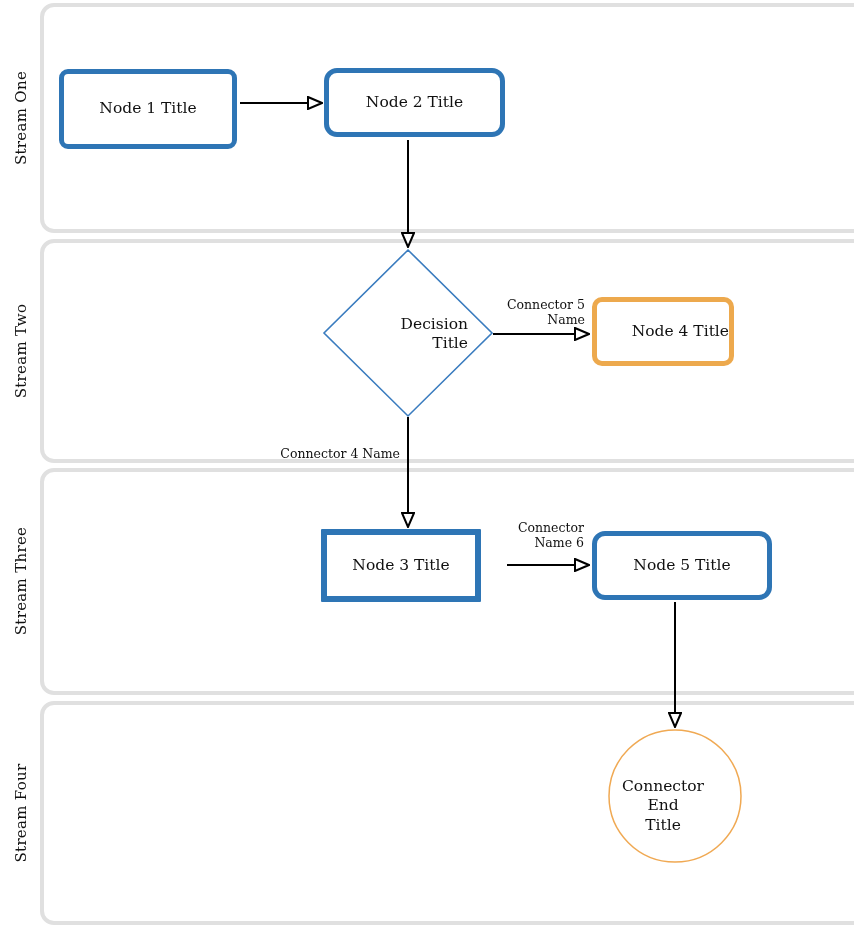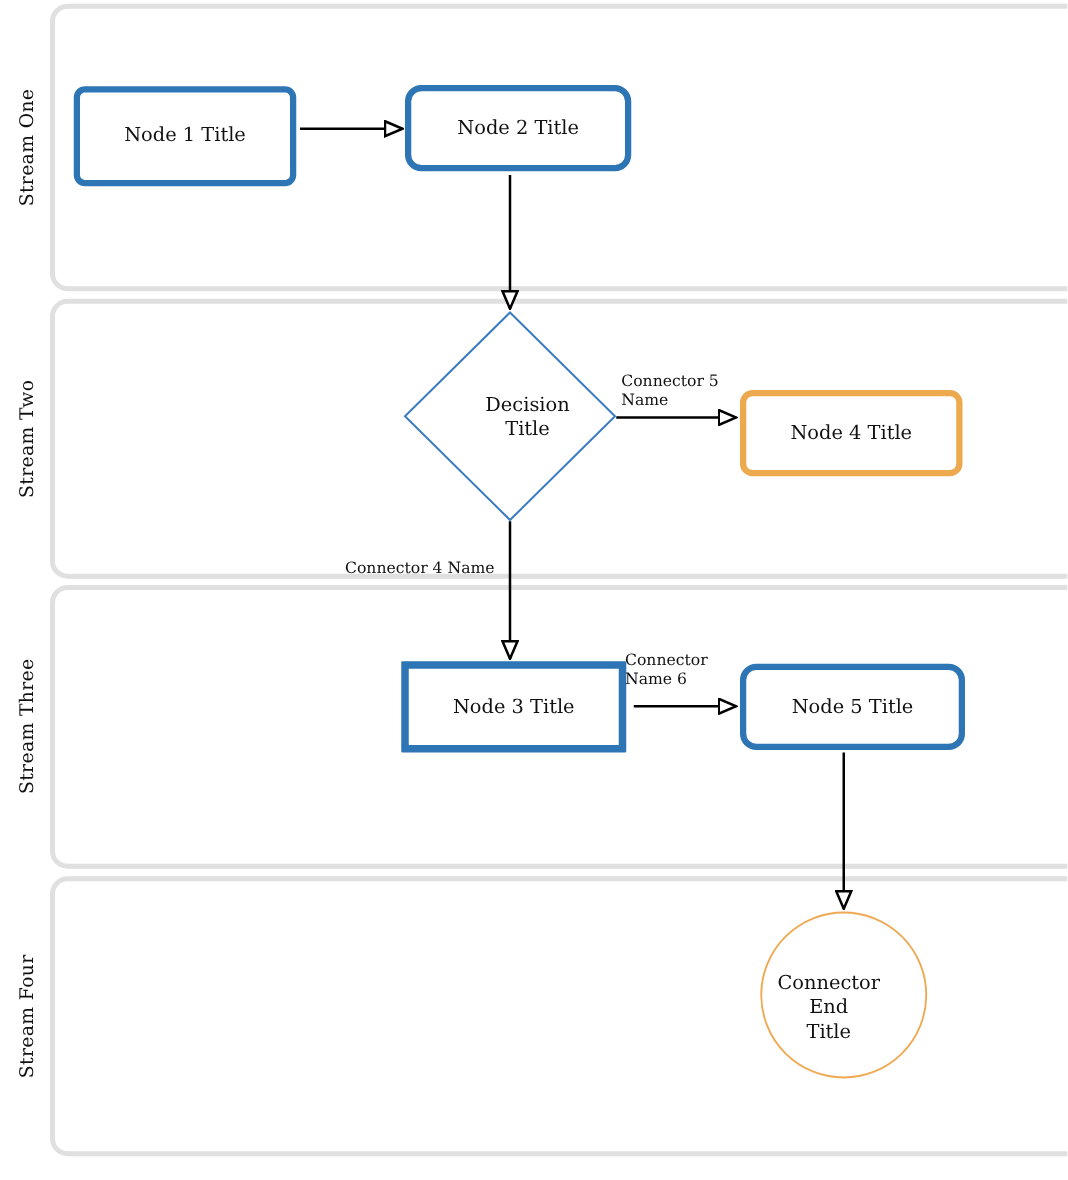--- a/index.html
+++ b/index.html
@@ -53,21 +53,21 @@
   .node-orange-rounded { border: 5px solid #EDA94D; border-radius: 10px; }
   .shape-label {
     position: absolute;
     text-align: center;
     font-size: 15.5px;
     line-height: 1.25;
     white-space: pre-line;
   }
   .connector-label {
     position: absolute;
-    text-align: left;
+    text-align: right;
     font-size: 12.5px;
     line-height: 1.2;
     white-space: pre-line;
     color: #111111;
   }
 </style>
 </head>
 <body>
 
 <div id="stage">
@@ -107,33 +107,33 @@
   </svg>
 
   <div class="node node-blue-rounded" style="left:59px; top:69px; width:178px; height:80px;">
     <span>Node 1 Title</span>
   </div>
 
   <div class="node node-blue-square" style="left:324px; top:68px; width:181px; height:69px;">
     <span>Node 2 Title</span>
   </div>
 
-  <div class="node node-orange-rounded" style="left:592px; top:312px; width:178px; height:69px;">
+  <div class="node node-orange-rounded" style="left:592px; top:297px; width:142px; height:69px;justify-content:flex-end;">
     <span>Node 4 Title</span>
   </div>
 
-  <div class="node node-blue-square-thick" style="left:321px; top:529px; width:180px; height:73px;">
+  <div class="node node-blue-square-thick" style="left:321px; top:529px; width:160px; height:73px;">
     <span>Node 3 Title</span>
   </div>
 
   <div class="node node-blue-square" style="left:592px; top:531px; width:180px; height:69px;">
     <span>Node 5 Title</span>
   </div>
 
-  <div class="shape-label" style="left:362px; top:315px; width:120px;">Decision
+  <div class="shape-label" style="left:348px; top:315px; width:120px;text-align:right;">Decision
 Title</div>
 
   <div class="shape-label" style="left:608px; top:777px; width:110px;">Connector End
 Title</div>
 
   <div class="connector-label" style="left:497px; top:297px; width:88px;">Connector 5
 Name</div>
 
   <div class="connector-label" style="left:276px; top:446px; width:124px;">Connector 4 Name</div>
 

